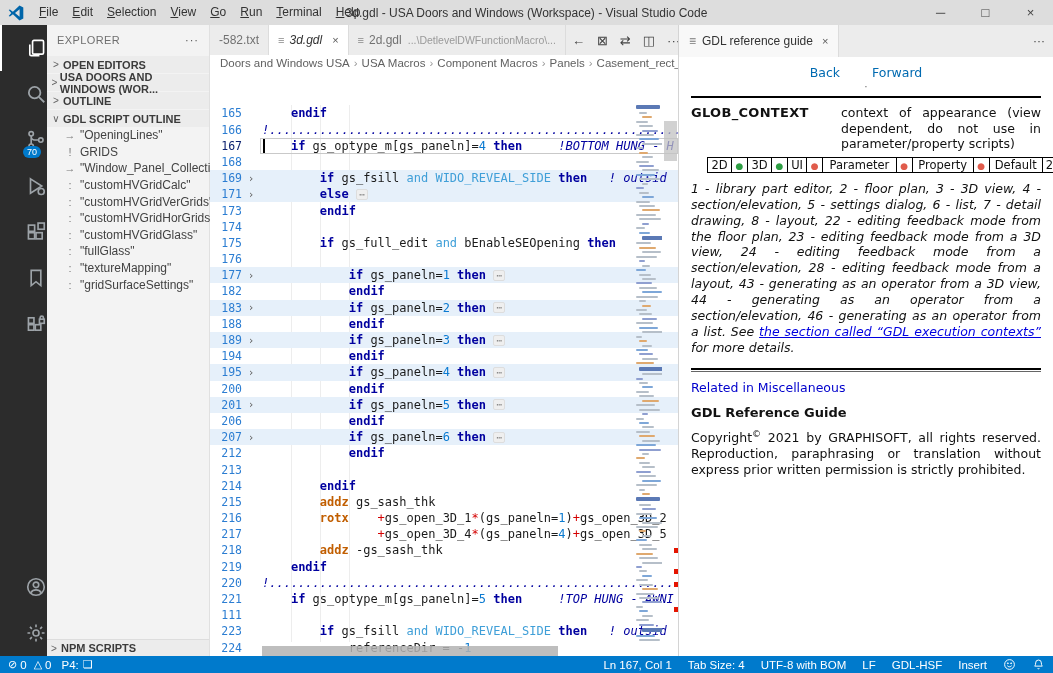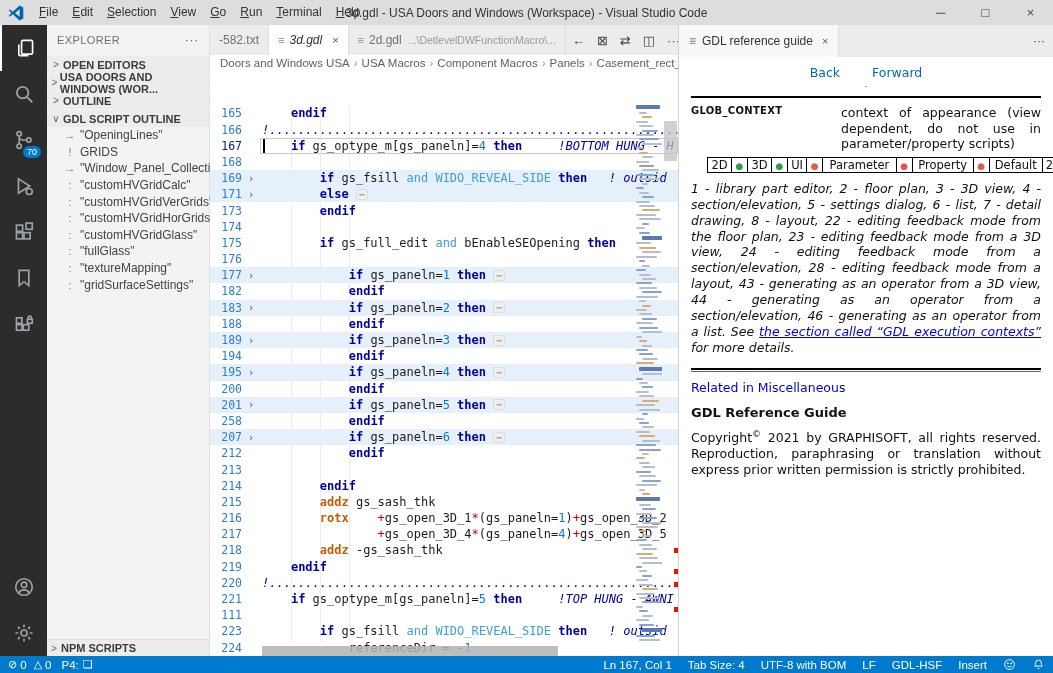--- a/index.html
+++ b/index.html
@@ -14,21 +14,21 @@
   .menu-item::first-letter { text-decoration:underline; }
   .win-title { position:absolute; left:0; right:0; text-align:center; pointer-events:none; color:#333; }
   .win-controls { margin-left:auto; display:flex; height:100%; z-index:2; }
   .win-btn { width:45px; text-align:center; line-height:25px; font-size:13px; color:#444; }
 
   
   .main { display:flex; height:631px; }
 
   
   .activitybar { width:47px; background:#2c2c2c; display:flex; flex-direction:column; }
-  .ab-item { width:47px; height:46px; display:flex; align-items:center; justify-content:center; color:#9da3a8; position:relative; }
+  .ab-item { width:47px; height:46px; display:flex; align-items:center; justify-content:flex-end; color:#9da3a8; position:relative; }
   .ab-item.active { color:#fff; border-left:2px solid #fff; }
   .ab-item svg { width:22px; height:22px; }
   .ab-badge { position:absolute; right:6px; bottom:5px; background:#007acc; color:#fff; font-size:9px; border-radius:9px; padding:1px 4px; line-height:10px; }
   .ab-spacer { flex:1; }
 
   
   .sidebar { width:163px; background:#f3f3f3; border-right:1px solid #e0e0e0; display:flex; flex-direction:column; font-size:12px; color:#3b3b3b; }
   .sb-header { height:30px; display:flex; align-items:center; padding:0 10px; font-size:11px; color:#6f6f6f; letter-spacing:.4px; }
   .sb-header .dots { margin-left:auto; color:#555; letter-spacing:1px; }
   .sb-section { height:18px; display:flex; align-items:center; background:#ececec; font-weight:bold; font-size:11px; padding-left:2px; border-top:1px solid #f3f3f3; }
@@ -86,21 +86,21 @@
   .rp-tab { display:flex; align-items:center; padding:0 10px; background:#f8f8f8; border-right:1px solid #dcdcdc; }
   .rp-tab .ticon { margin-right:6px; color:#777; }
   .rp-tab .tclose { margin-left:9px; color:#5a5a5a; font-size:11px; }
   .rp-actions { margin-left:auto; display:flex; align-items:center; padding-right:8px; color:#424242; }
   .rp-content { flex:1; padding:6px 12px 0 12px; font-family:"DejaVu Sans",sans-serif; font-size:12.5px; color:#111; overflow:hidden; }
   .rp-nav { text-align:center; margin-top:2px; }
   .rp-nav a { color:#006ab1; text-decoration:none; margin:0 14px; font-size:12.5px; }
   .rp-dot { text-align:center; color:#555; font-size:9px; height:12px; margin-top:2px; }
   .rule-thick { border-top:2px solid #000; margin:2px 0 7px 0; }
   .glob-row { display:flex; margin-bottom:5px; }
-  .glob-name { font-weight:bold; font-size:10px; width:150px; flex:none; letter-spacing:.3px; }
+  .glob-name { font-weight:bold; font-size:13px; width:150px; flex:none; letter-spacing:.3px; }
   .glob-desc { flex:1; text-align:justify; line-height:1.25; }
   table.ctx { width:100%; border-collapse:collapse; margin:2px 0 8px 16px; }
   table.ctx td { border:1.3px solid #000; text-align:center; font-size:11.5px; padding:0 2px; height:15px; }
   td.dotcell { width:16px; }
   .dot-green { color:#2e9e44; font-size:9px; }
   .dot-red { color:#e05b4b; font-size:9px; }
   .rp-para { font-style:italic; text-align:justify; line-height:1.27; margin-top:8px; }
   .rp-para a { color:#0000e0; }
   .rule-double { margin-top:12px; border-top:2.5px solid #000; height:4px; border-bottom:1.5px solid #666; margin-bottom:8px; }
   .rp-related { color:#0000cc; margin:4px 0 10px 0; }
@@ -413,21 +413,21 @@
             <span class="ln">200</span>
             <span class="fc"></span>
             <span class="ct"><span class="sP">            </span><span class="sK">endif</span></span>
           </div>
           <div class="cl hl">
             <span class="ln">201</span>
             <span class="fc">›</span>
             <span class="ct"><span class="sP">            </span><span class="sK">if</span><span class="sP"> gs_paneln=</span><span class="sN">5</span><span class="sK"> then</span><span class="sP"> </span><span class="sE">⋯</span></span>
           </div>
           <div class="cl">
-            <span class="ln">258</span>
+            <span class="ln">206</span>
             <span class="fc"></span>
             <span class="ct"><span class="sP">            </span><span class="sK">endif</span></span>
           </div>
           <div class="cl hl">
             <span class="ln">207</span>
             <span class="fc">›</span>
             <span class="ct"><span class="sP">            </span><span class="sK">if</span><span class="sP"> gs_paneln=</span><span class="sN">6</span><span class="sK"> then</span><span class="sP"> </span><span class="sE">⋯</span></span>
           </div>
           <div class="cl">
             <span class="ln">212</span>

